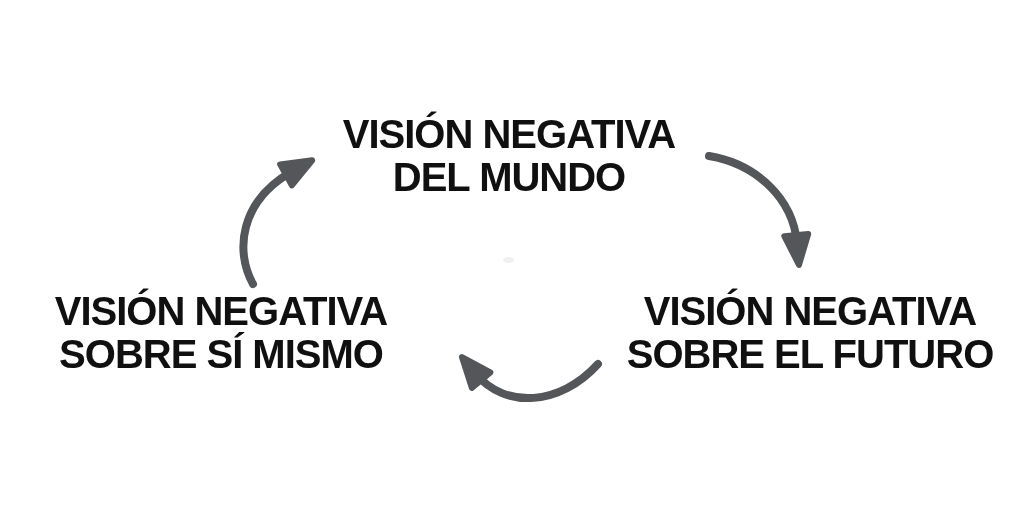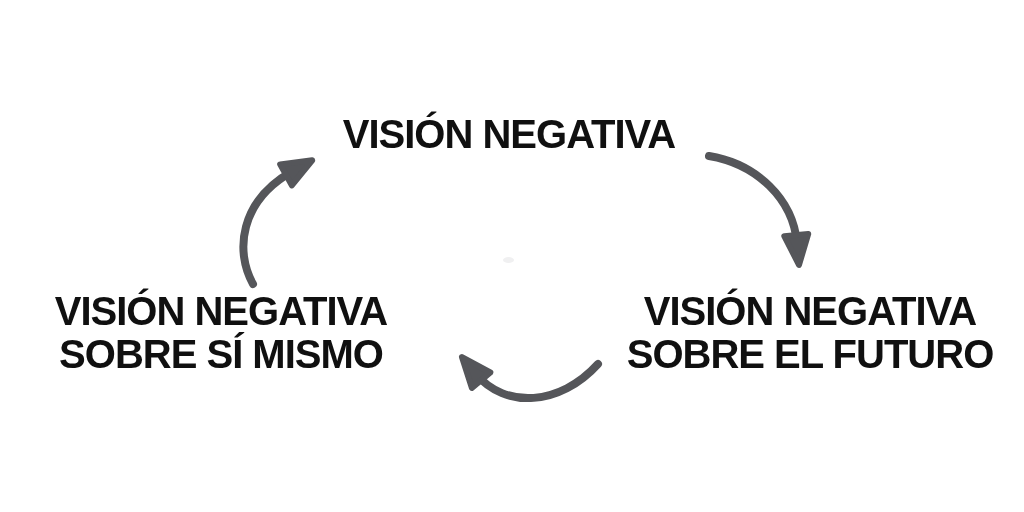--- a/index.html
+++ b/index.html
@@ -76,20 +76,21 @@
 
     <path class="arrow-path" marker-end="url(#arrowhead)" d="M 253 284 C 235 252, 239 201, 293 171"></path>
 
     <path class="arrow-path" marker-end="url(#arrowhead)" d="M 709 156 C 757 164, 793 199, 797 243"></path>
 
     <path class="arrow-path" marker-end="url(#arrowhead)" d="M 598 364 C 560 406, 505 409, 476 374"></path>
   </svg>
 
   <div class="node node-top">
     <div>VISIÓN NEGATIVA</div>
+    <div>DEL MUNDO</div>
   </div>
 
   <div class="node node-right">
     <div>VISIÓN NEGATIVA</div>
     <div>SOBRE EL FUTURO</div>
   </div>
 
   <div class="node node-left">
     <div>VISIÓN NEGATIVA</div>
     <div>SOBRE SÍ MISMO</div>

